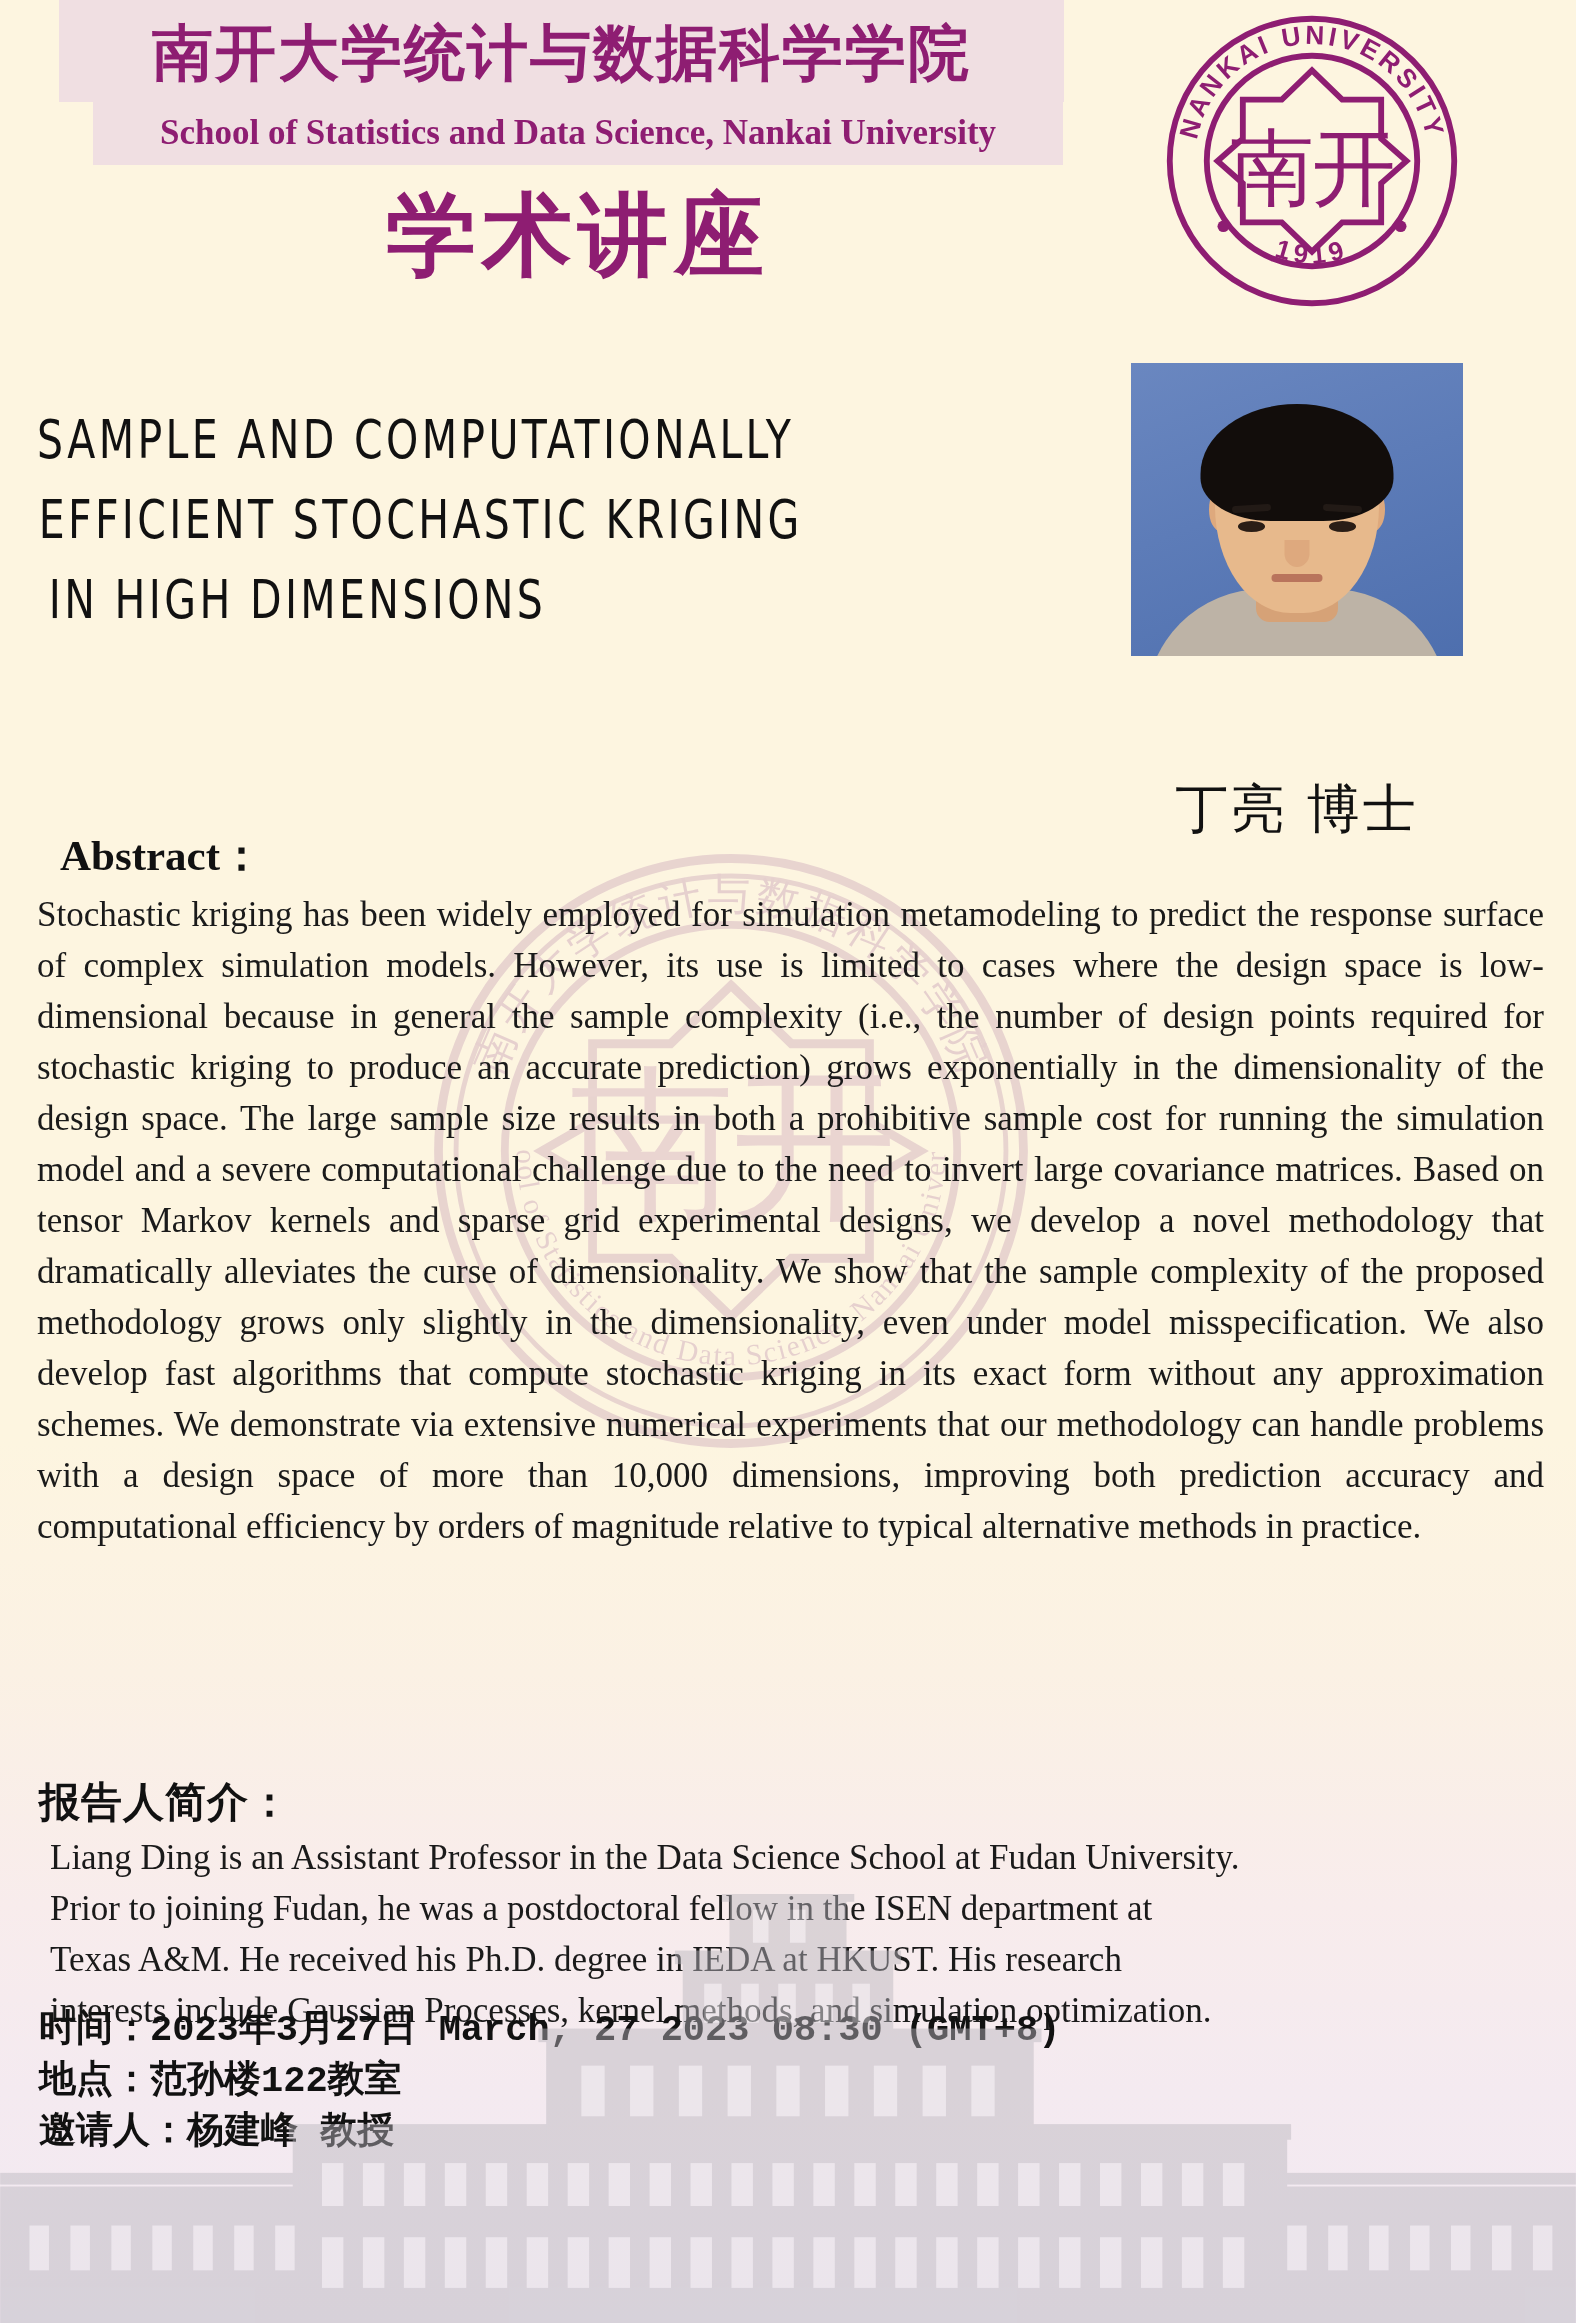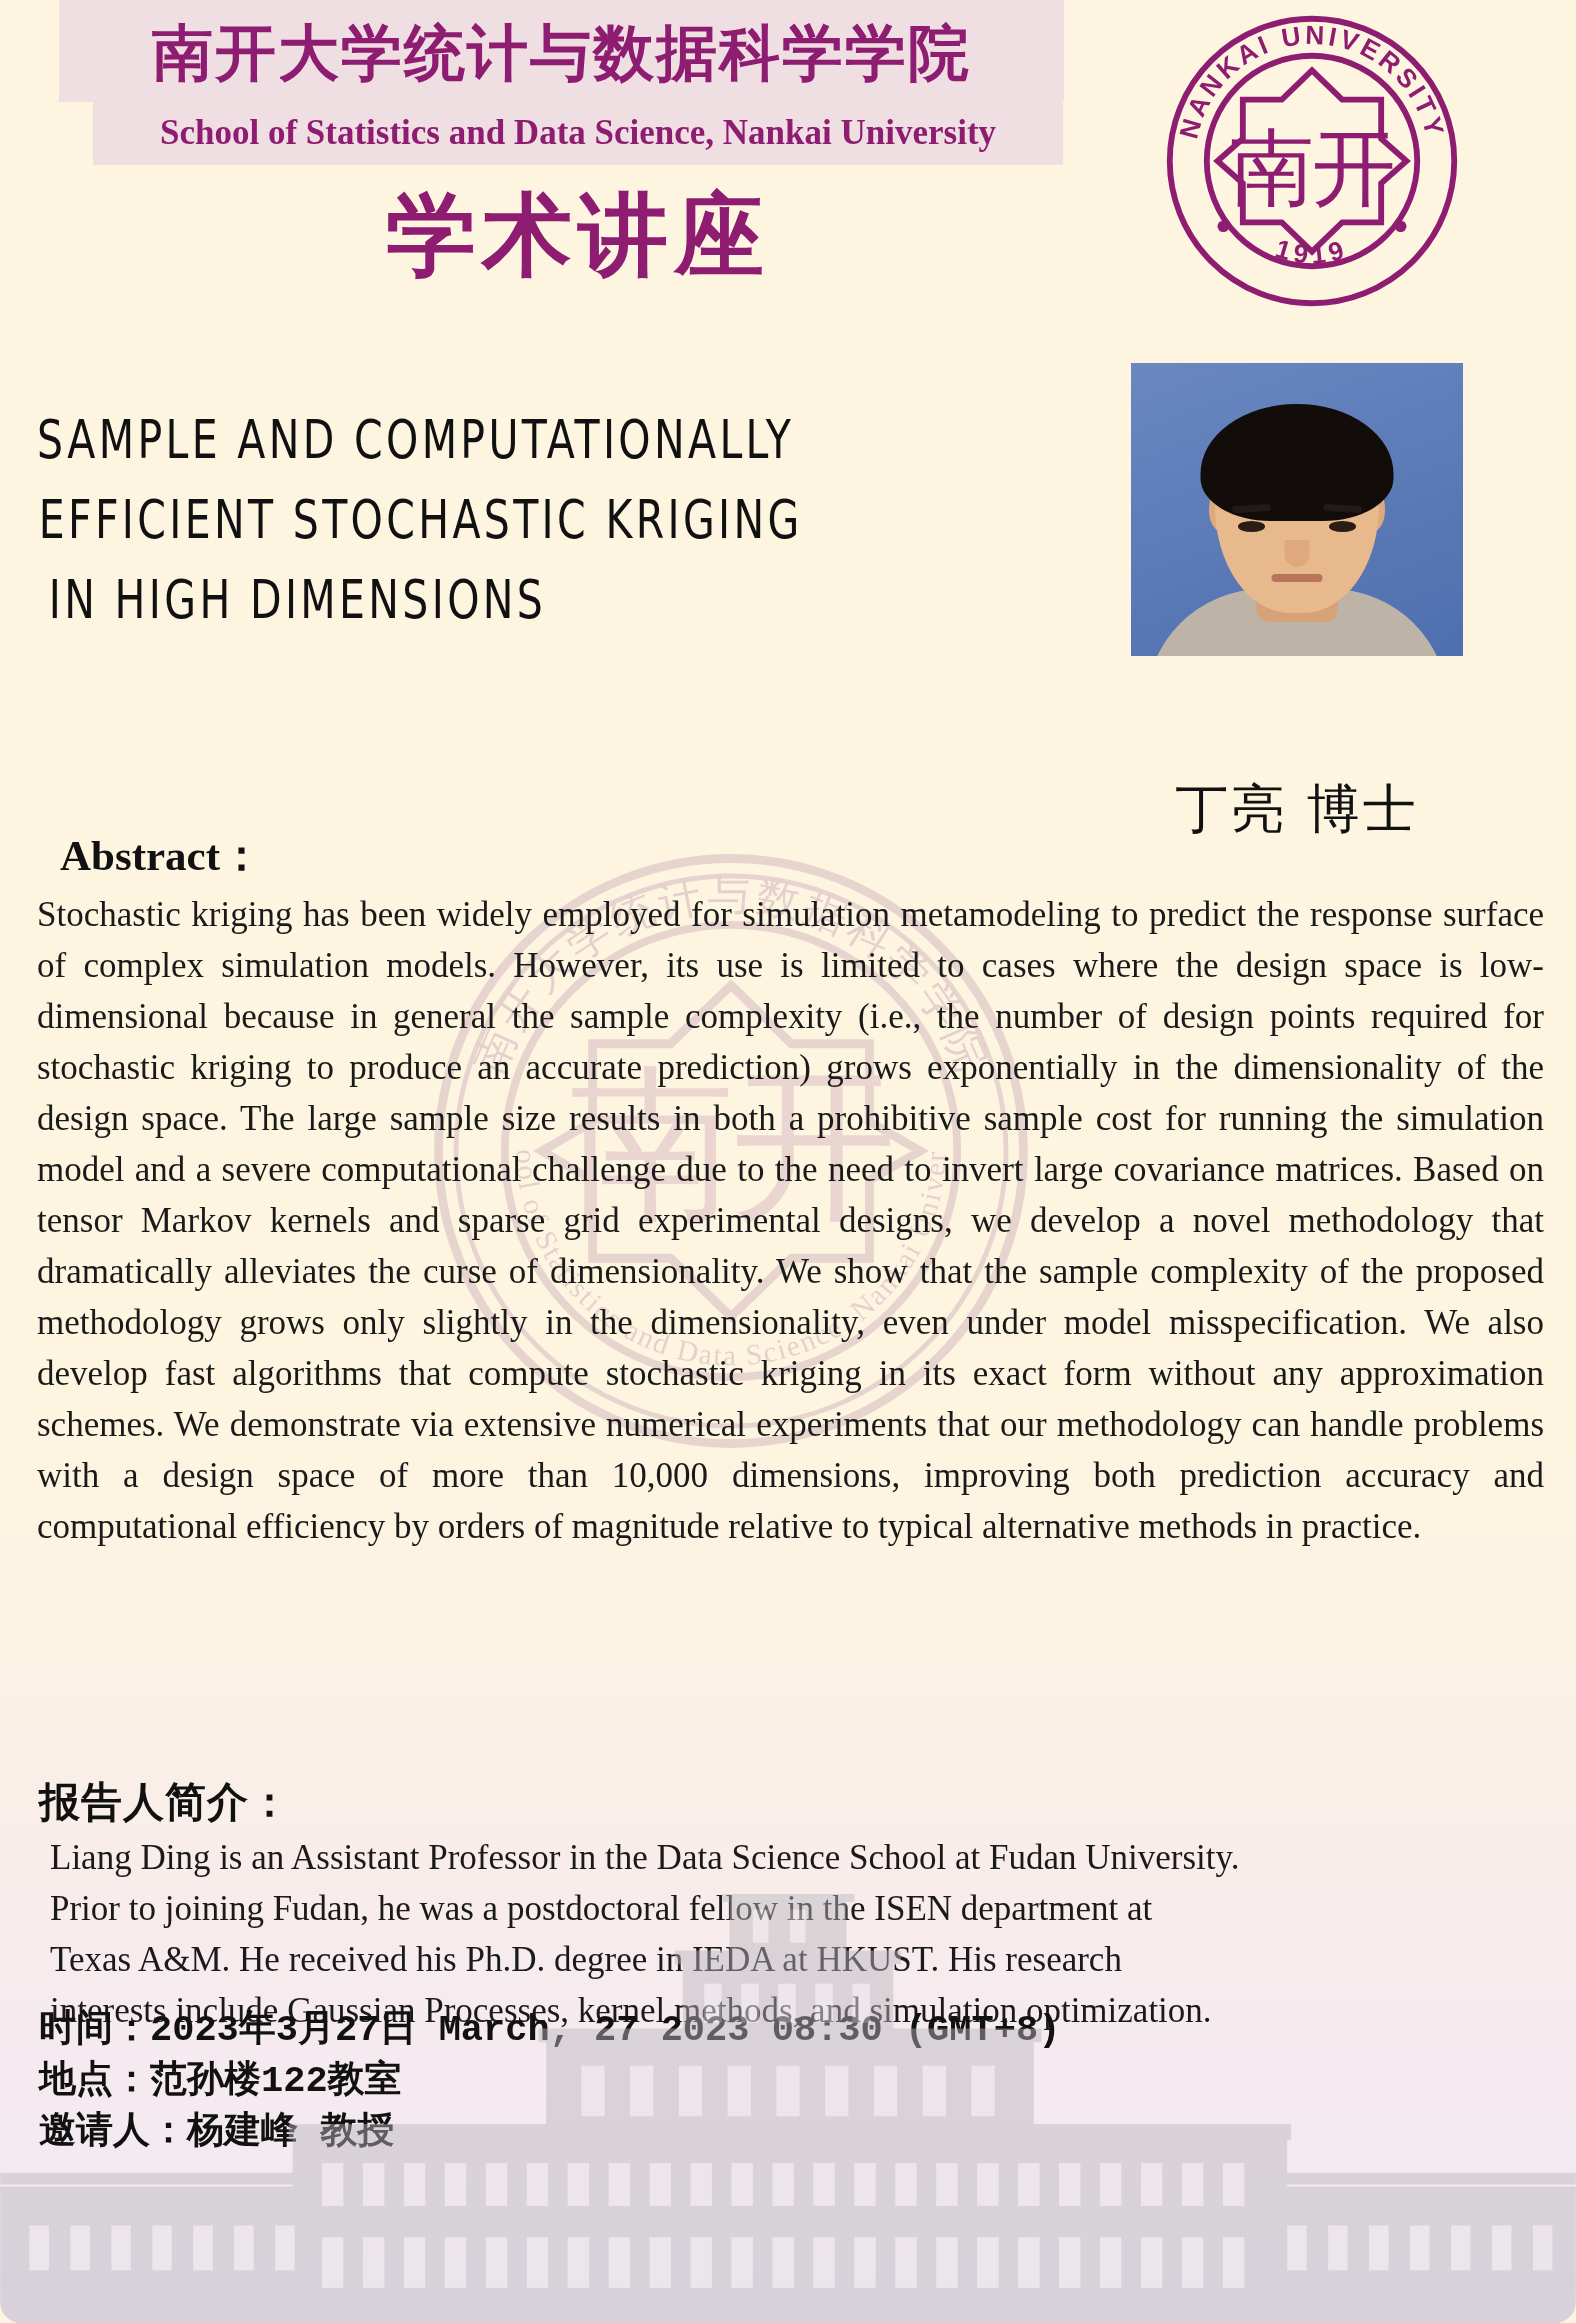--- a/index.html
+++ b/index.html
@@ -9,21 +9,20 @@
     background:#fdf5e0;
     overflow:hidden;
   }
   #poster{
     position:relative;
     width:1576px;height:2323px;
     overflow:hidden;
     background:linear-gradient(to bottom,
         #fdf5e0 0%, #fdf5e0 62%, #fbf1e4 72%,
         #f8ecec 82%, #f4eaf0 90%, #f2e9f2 100%);
-    border-radius:21px;
   }
 
   
   .banner-top{
     position:absolute;left:59px;top:0;width:1005px;height:102px;
     background:#f0dfe2;
   }
   .banner-bot{
     position:absolute;left:93px;top:102px;width:970px;height:63px;
     background:#f0dfe2;

